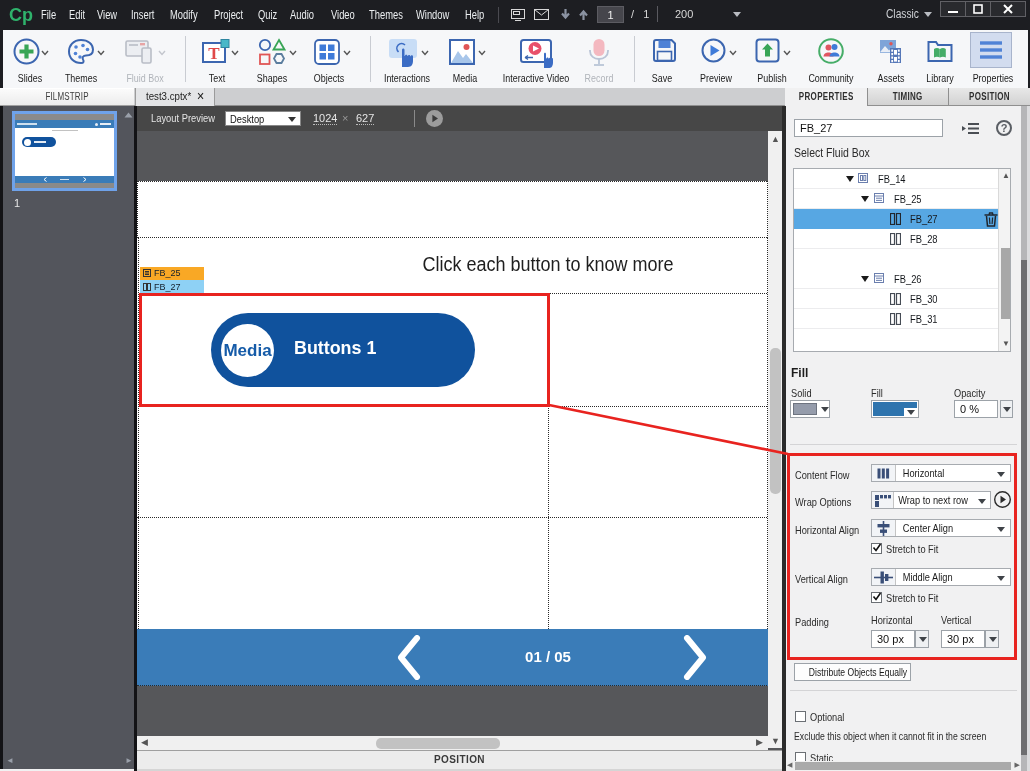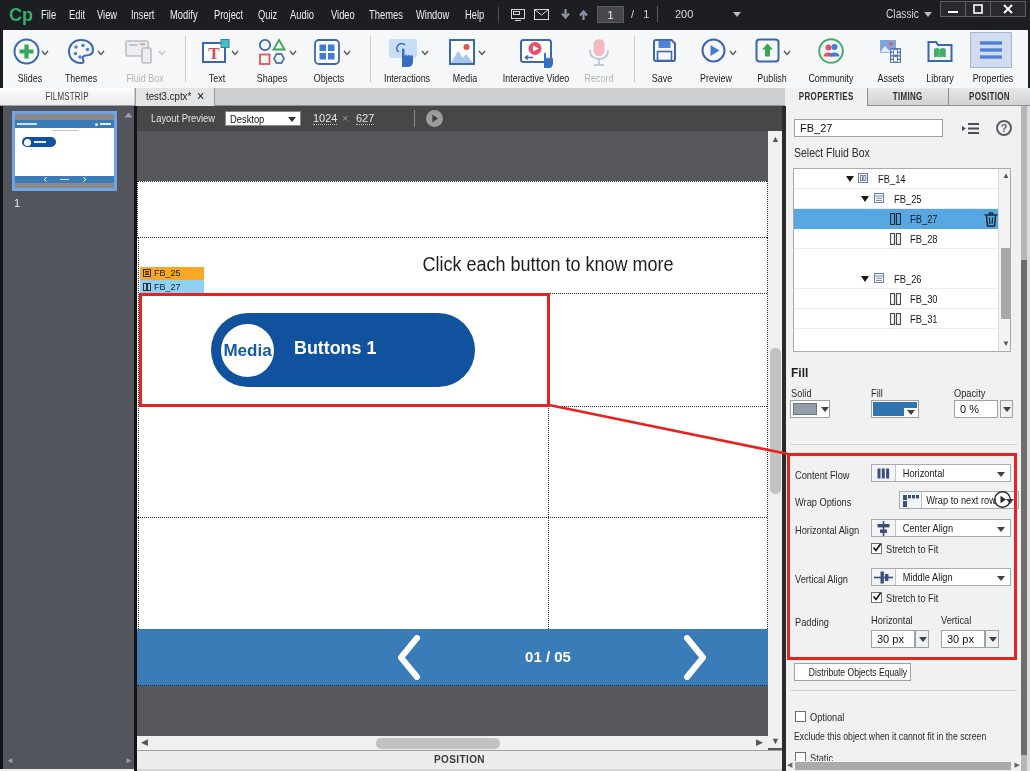--- a/index.html
+++ b/index.html
@@ -547,21 +547,21 @@
             <rect x="0.5" y="0.5" width="3" height="10" fill="#3a4f78"></rect>
             <rect x="4.8" y="0.5" width="3" height="10" fill="#3a4f78"></rect>
             <rect x="9.1" y="0.5" width="3" height="10" fill="#3a4f78"></rect>
           </svg>
         </div>
       <div class="ctext" style="padding-left:8px;">Horizontal</div>
       <div class="darr" style="position:absolute;right:5px;top:7px;"></div>
     </div>
 
     <div class="plabel" style="left:9px;top:390px;">Wrap Options</div>
-    <div class="combo" style="left:85px;top:385px;width:120px;height:18px;margin-left:28px;">
+    <div class="combo" style="left:85px;top:385px;width:120px;height:18px;">
       <div style="width:22px;height:100%;border-right:1px solid #c4c4c4;background:#f2f4f7;position:relative;">
           <svg style="position:absolute;left:3px;top:3px;" width="16" height="12" viewBox="0 0 16 12">
             <rect x="0" y="0" width="4" height="5" fill="#3a4f78"></rect>
             <rect x="0" y="6" width="4" height="6" fill="#3a4f78"></rect>
             <rect x="5" y="0" width="3" height="3.4" fill="#3a4f78"></rect>
             <rect x="9" y="0" width="3" height="3.4" fill="#3a4f78"></rect>
             <rect x="13" y="0" width="3" height="3.4" fill="#3a4f78"></rect>
           </svg>
         </div>
       <div class="ctext" style="padding-left:5px;font-size:11px;">Wrap to next row</div>

